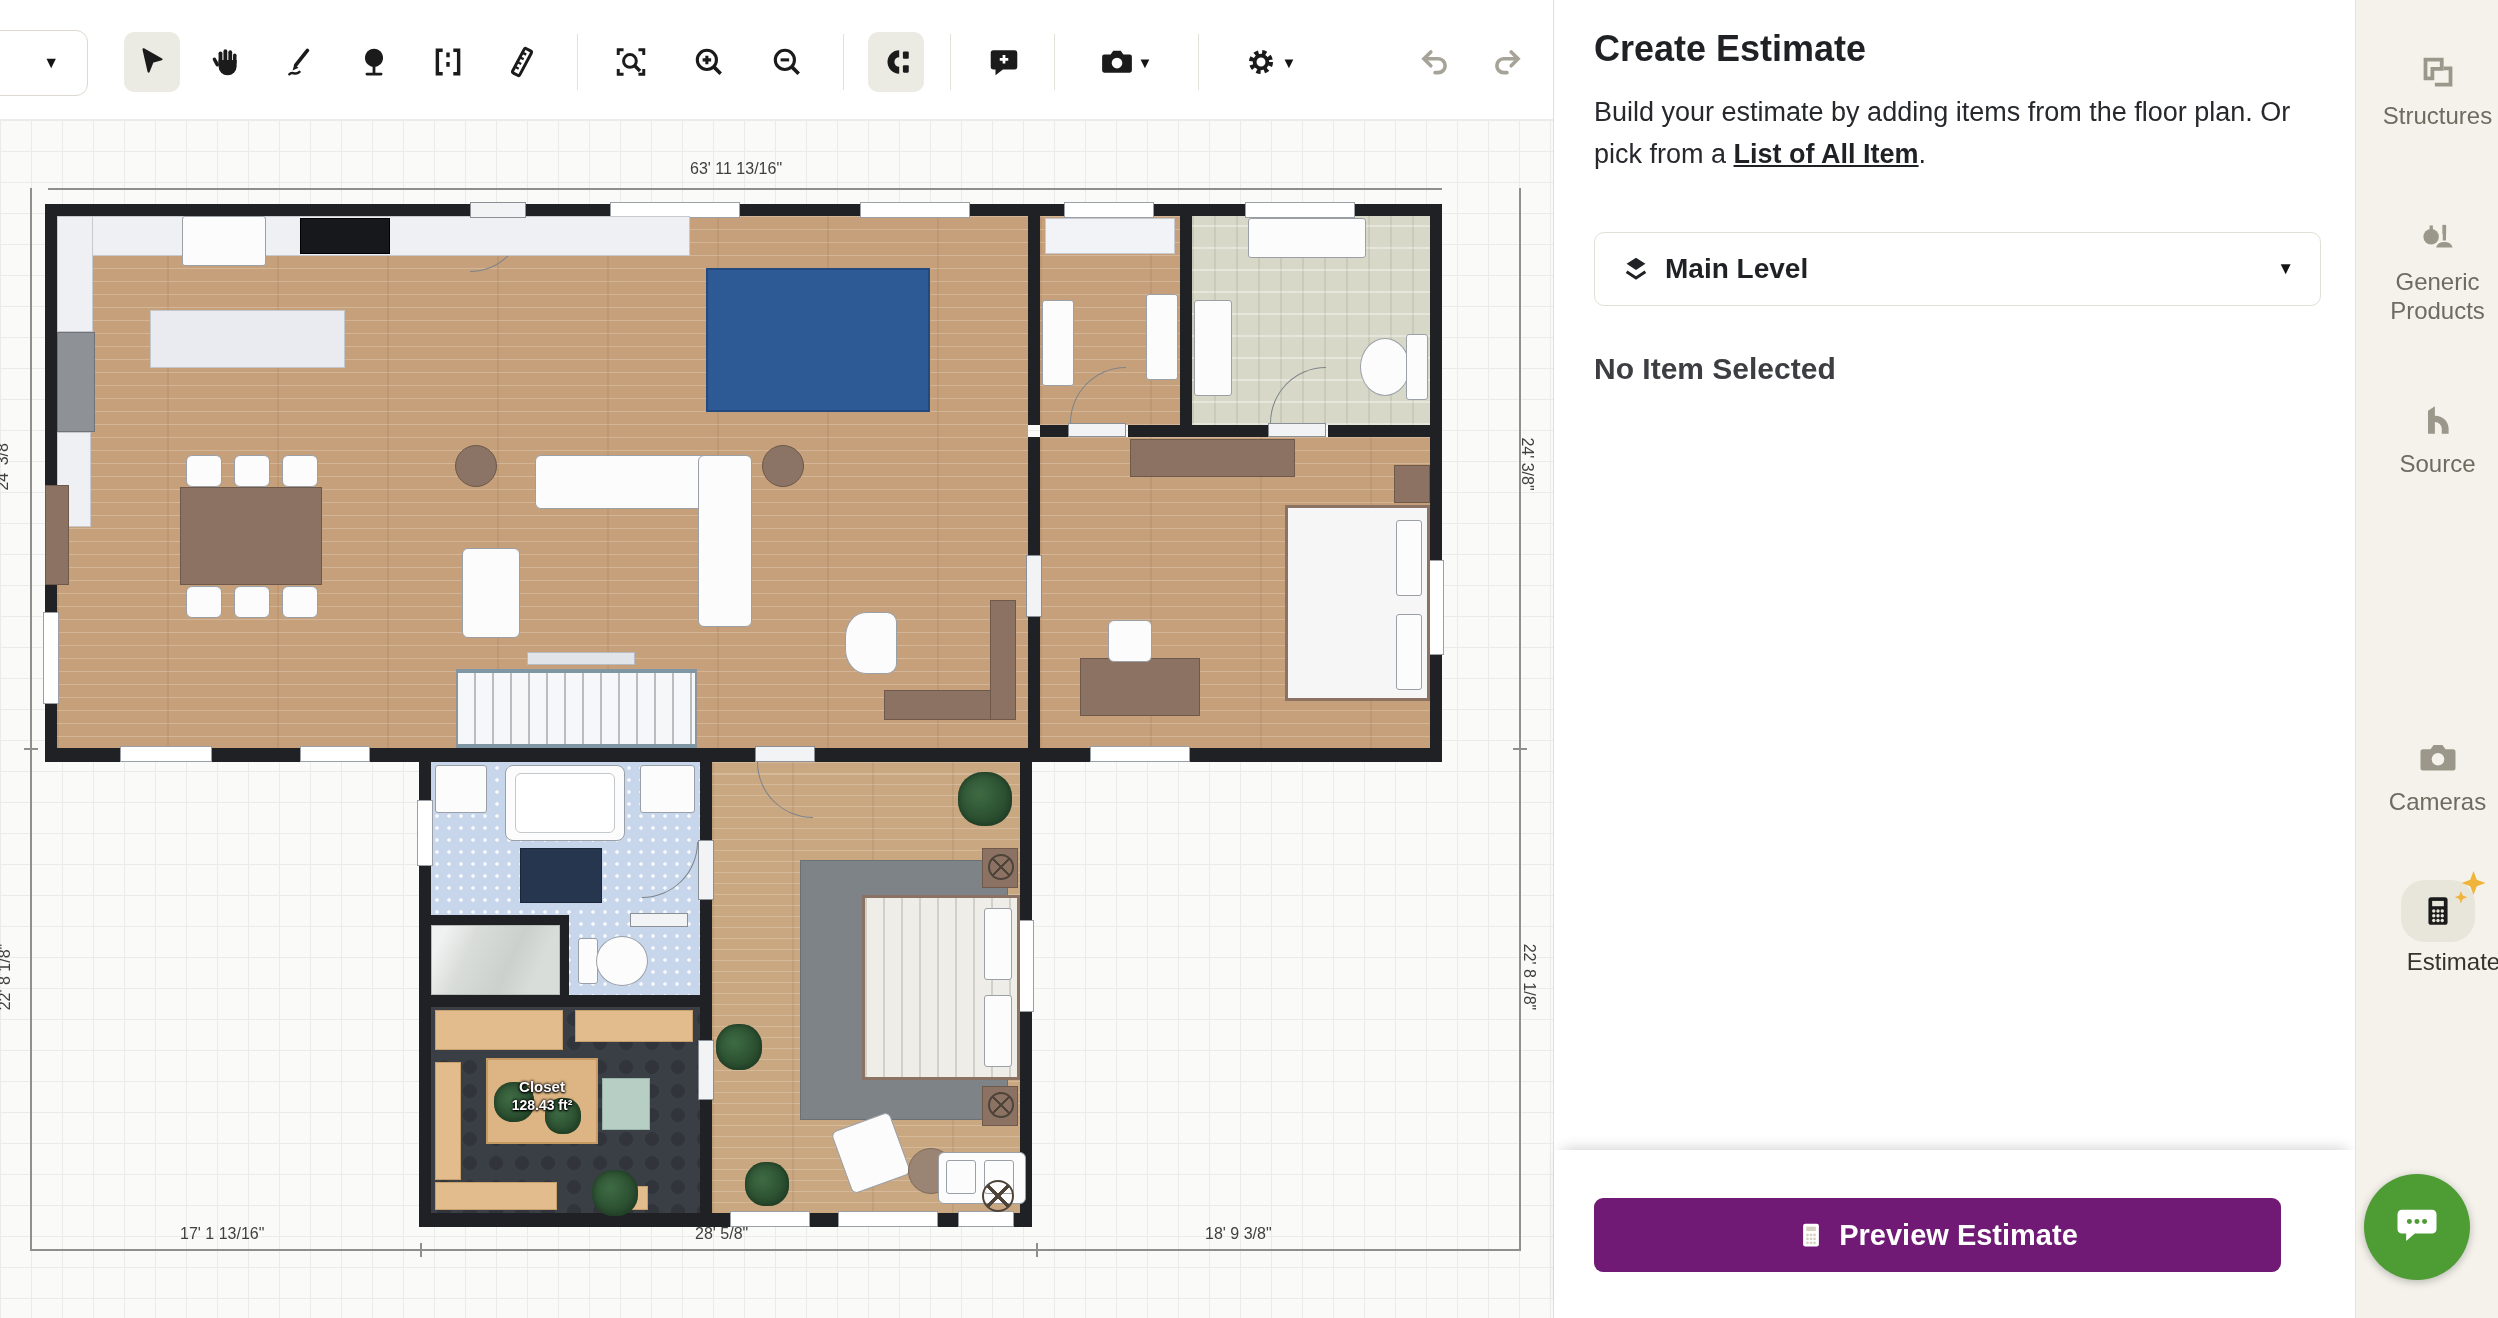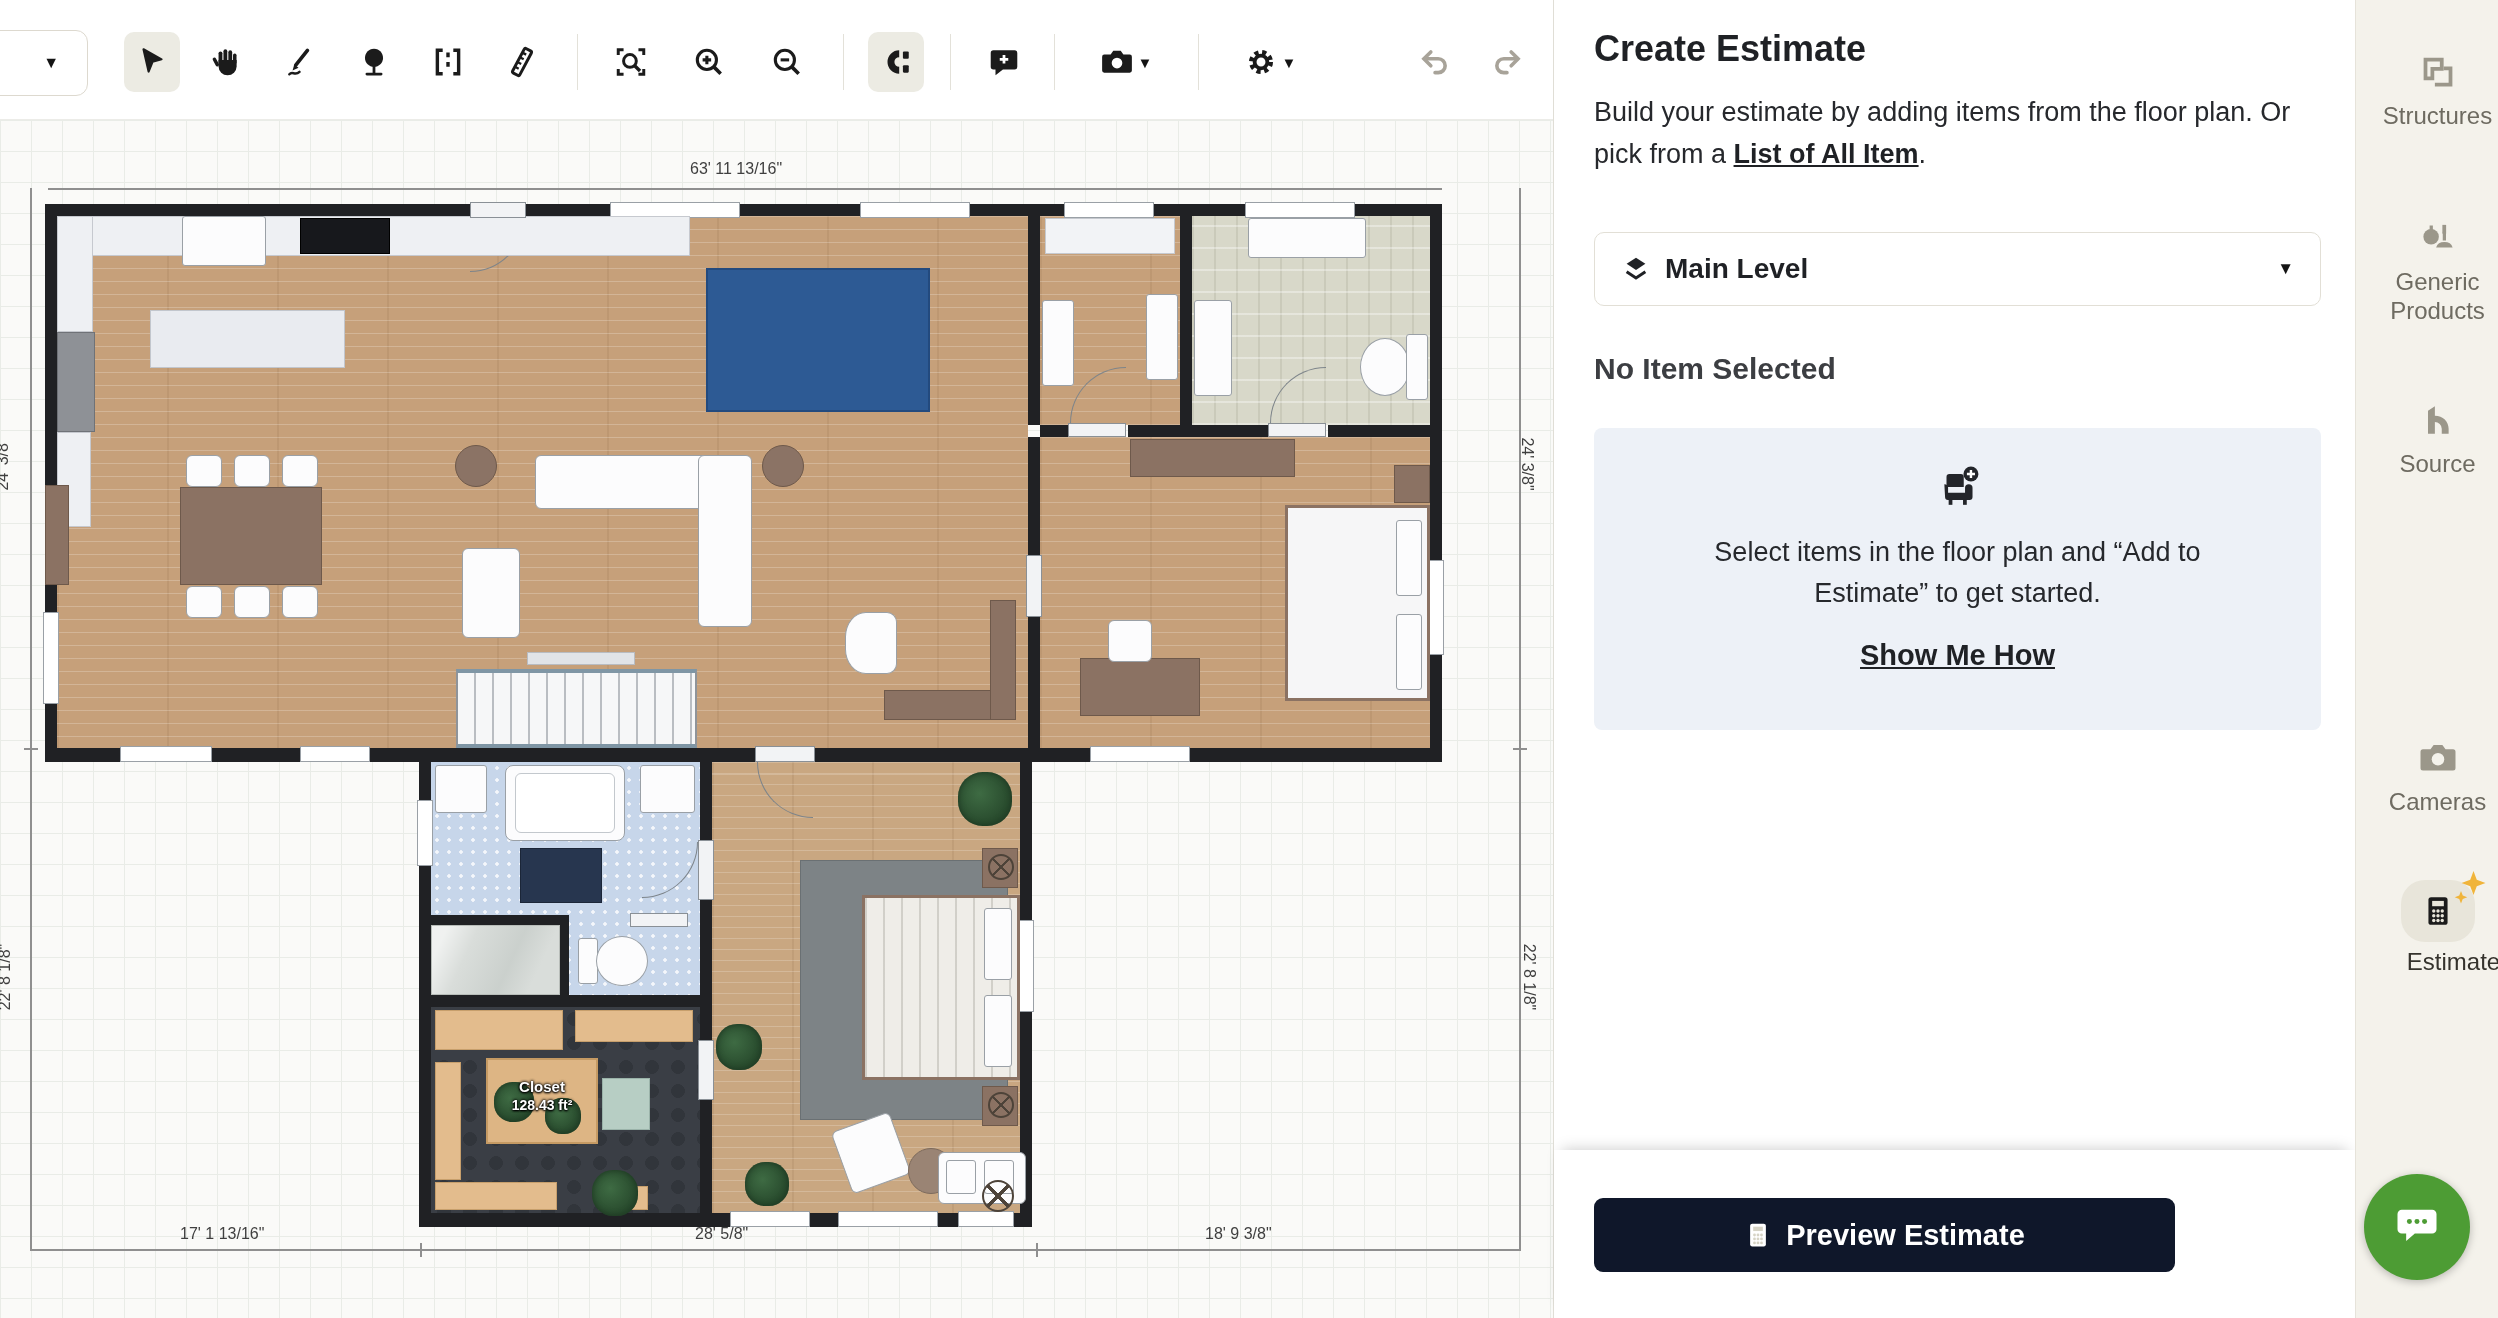--- a/index.html
+++ b/index.html
@@ -72,21 +72,21 @@
   #level-select { position:absolute; left:40px; top:232px; width:727px; height:74px; border:1.5px solid #e2dfd6; border-radius:10px; display:flex; align-items:center; padding:0 26px; cursor:pointer; background:#fff; }
   #level-select svg { width:30px; height:30px; margin-right:14px; }
   #level-select .lbl { font-size:28px; font-weight:bold; color:#1f2125; flex:1; }
   #level-select .tcaret { font-size:17px; }
   #no-item { position:absolute; left:40px; top:352px; font-size:30px; font-weight:bold; color:#3c3e42; }
   #info-box { position:absolute; left:40px; top:428px; width:727px; height:302px; background:#edf1f7; border-radius:8px; text-align:center; }
   #info-box svg { width:46px; height:46px; margin-top:36px; }
   #info-text { margin:18px auto 0; max-width:590px; font-size:27px; line-height:1.5; color:#26282c; }
   #show-how { display:inline-block; margin-top:26px; font-size:29px; font-weight:bold; color:#1f2125; text-decoration:underline; cursor:pointer; }
   #panel-footer { position:absolute; left:0; bottom:0; width:100%; height:168px; background:#fff; box-shadow:0 -8px 14px -8px rgba(0,0,0,.22); }
-  #preview-btn { position:absolute; left:40px; top:48px; width:581px; height:74px; background:#0f172a; border:none; border-radius:9px;
+  #preview-btn { position:absolute; left:40px; top:48px; width:687px; height:74px; background:#701a75; border:none; border-radius:9px;
     color:#fff; font-size:29px; font-weight:bold; font-family:inherit; display:flex; align-items:center; justify-content:center; gap:14px; cursor:default; }
   #preview-btn svg { width:28px; height:28px; }
 
   
   #sidebar { position:absolute; left:2355px; top:0; width:143px; height:1318px; background:#f4f2eb; border-left:1px solid #e6e3da; z-index:40; }
   .side-item { position:absolute; left:0; width:163px; text-align:center; cursor:pointer; }
   .side-item svg { width:40px; height:40px; }
   .side-label { margin-top:6px; font-size:24px; color:#6e6b61; line-height:1.2; }
   .side-item.active .side-label { color:#35332d;padding-left:32px; }
   .active-pill { display:inline-flex; align-items:center; justify-content:center; width:74px; height:62px; background:#e8e5da; border-radius:24px; position:relative; }
@@ -425,34 +425,20 @@
             <path d="M16 4 l10 6.5 -10 6.5 -10 -6.5 Z" fill="#1f2125"></path>
             <path d="M6 19 l10 6.5 10 -6.5" fill="none" stroke="#1f2125" stroke-width="3.2"></path>
           </g>
         </svg>
       <span class="lbl">Main Level</span>
       <span class="tcaret">▼</span>
     </div>
 
     <div id="no-item">No Item Selected</div>
 
-    <div id="info-box">
-      <svg viewBox="0 0 32 32">
-          <g fill="#23252a">
-            <path d="M10 7 h8 a2 2 0 0 1 2 2 v7 H8 v-7 a2 2 0 0 1 2-2 Z"></path>
-            <path d="M5.5 14 a2.6 2.6 0 0 1 2.6 2.6 V20 h11.8 v-3.4 a2.6 2.6 0 0 1 5.2 0 v6.4 a2 2 0 0 1 -2 2 H8 a2 2 0 0 1 -2 -2 Z" transform="translate(1 0)"></path>
-            <rect x="9.5" y="25" width="2.6" height="3.4"></rect>
-            <rect x="19.5" y="25" width="2.6" height="3.4"></rect>
-            <circle cx="25" cy="7" r="5.2"></circle>
-            <path d="M25 4.2 v5.6 M22.2 7 h5.6" stroke="#fff" stroke-width="1.7" fill="none"></path>
-          </g>
-        </svg>
-      <div id="info-text">Select items in the floor plan and “Add to Estimate” to get started.</div>
-      <a id="show-how">Show Me How</a>
-    </div>
 
     <div id="panel-footer">
       <button id="preview-btn" aria-disabled="true">
         <svg viewBox="0 0 32 32">
             <g>
               <rect x="7" y="3" width="18" height="26" rx="2.5" fill="#fff"></rect>
               <rect x="10.5" y="6.5" width="11" height="5" fill="#d6d3c5"></rect>
               <g fill="#d6d3c5">
                 <circle cx="12" cy="16" r="1.6"></circle>
                 <circle cx="16" cy="16" r="1.6"></circle>

